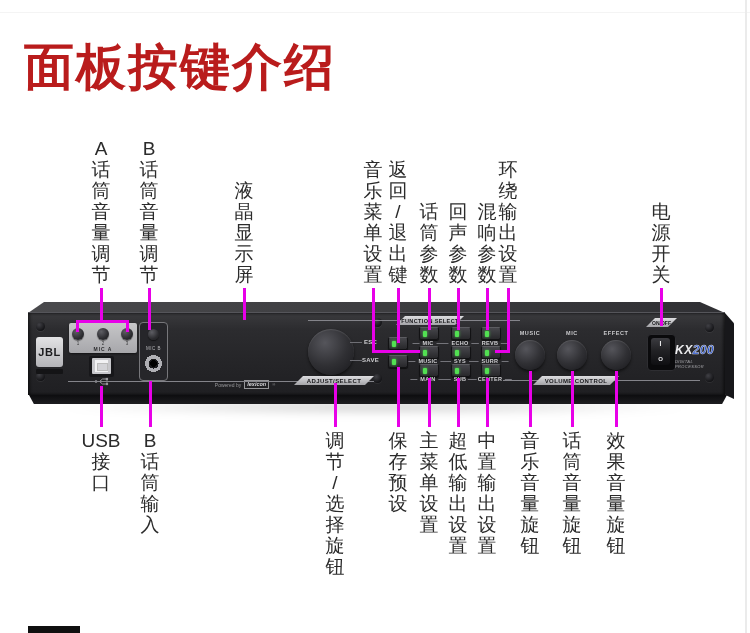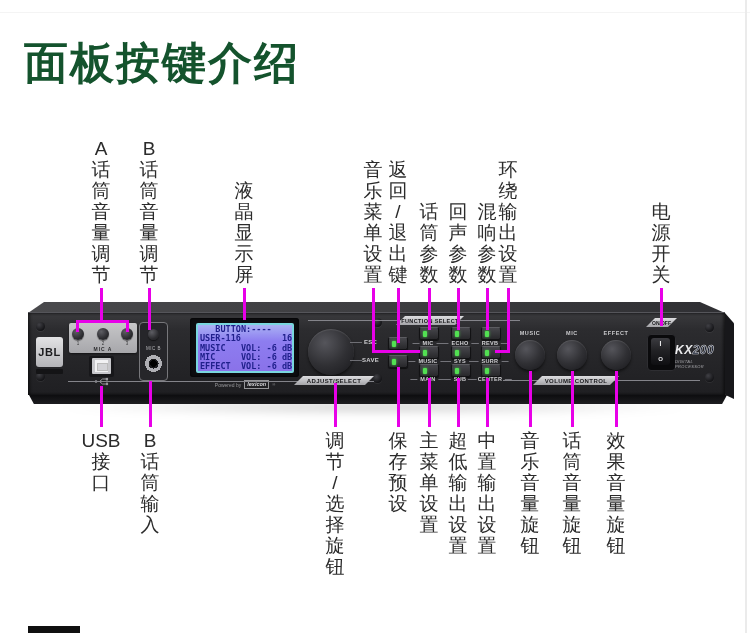--- a/index.html
+++ b/index.html
@@ -1,22 +1,22 @@
 <!DOCTYPE html>
 <html><head>
 <meta charset="utf-8">
 <style>
   html,body{margin:0;padding:0;background:#fff;}
   #stage{position:relative;width:750px;height:633px;background:#fff;overflow:hidden;
          font-family:"Liberation Sans","DejaVu Sans",sans-serif;}
   .abs{position:absolute;}
 
   
-  #page-title{position:absolute;left:24px;top:34px;font-size:44px;font-weight:800;
-              color:#14532d;letter-spacing:2px;}
+  #page-title{position:absolute;left:24px;top:34px;font-size:50px;font-weight:800;
+              color:#b91c1c;letter-spacing:2px;}
   #page-subtitle{position:absolute;left:304px;top:71px;font-size:14px;color:#a2a2a2;letter-spacing:1px;}
   .faint-top{position:absolute;left:0;top:12px;width:750px;height:1px;background:#f4f4f4;}
   .faint-right{position:absolute;left:745px;top:0;width:2px;height:633px;background:#ebebeb;}
 
   
   .vlabel{position:absolute;width:24px;display:flex;flex-direction:column;align-items:center;
           font-size:19px;color:#2b2b2b;z-index:6;}
   .vu{display:block;line-height:21px;white-space:nowrap;text-align:center;}
   .line{position:absolute;background:#e800e8;z-index:5;}
 
@@ -107,21 +107,21 @@
   .sw-outer{position:absolute;left:647px;top:334px;width:27px;height:35px;background:#0a0a0c;
             border-radius:4px;border:1px solid #2e2e32;}
   .sw-rocker{position:absolute;left:3px;top:3px;width:19px;height:27px;border-radius:3px;
              background:linear-gradient(180deg,#3b3b40 0%,#222225 45%,#0f0f12 100%);
              display:flex;flex-direction:column;align-items:center;justify-content:space-between;
              padding:2px 0;box-sizing:border-box;}
   .sw-i{font-size:7px;line-height:7px;color:#e9e9eb;font-weight:bold;}
   .sw-o{font-size:6px;line-height:7px;color:#e9e9eb;font-weight:bold;}
   .model{position:absolute;left:675px;top:340px;width:46px;text-align:left;font-style:italic;}
   .model .kx{font-size:12px;font-weight:900;color:#ececee;letter-spacing:.5px;}
-  .model .num{font-size:12px;font-weight:900;color:#0f172a;-webkit-text-stroke:.6px #d3d3d6;letter-spacing:.5px;}
+  .model .num{font-size:12px;font-weight:900;color:#1d4ed8;-webkit-text-stroke:.6px #d3d3d6;letter-spacing:.5px;}
   .model .sub{font-size:4px;color:#a9a9ad;letter-spacing:.4px;font-style:italic;margin-top:1px;}
 
   .next-block{position:absolute;left:28px;top:626px;width:52px;height:7px;background:#101010;}
 </style>
 </head>
 <body>
 
 <div id="stage">
   <div class="faint-top"></div>
   <div class="faint-right"></div>
@@ -261,29 +261,20 @@
     <circle cx="26" cy="14" r="2.4" fill="#9a9a9e"></circle>
     <polygon points="25,6.6 30.5,9 25,11.4" fill="#9a9a9e"></polygon>
   </svg>
 
   <div class="micB">
     <div class="sknob" style="left:8px;top:6px;width:11px;height:11px"></div>
     <div class="micB-label">MIC B</div>
     <div class="jack"></div>
   </div>
 
-  <div class="lcd-bezel">
-    <div class="lcd-screen">
-      <div class="lcd-row">   BUTTON:----</div>
-      <div class="lcd-row">USER-116        16</div>
-      <div class="lcd-row">MUSIC   VOL: -6 dB</div>
-      <div class="lcd-row">MIC     VOL: -6 dB</div>
-      <div class="lcd-row">EFFECT  VOL: -6 dB</div>
-    </div>
-  </div>
   <div class="powered">
     <span class="pfx">Powered by</span>
     <span class="lex">lexicon</span>
     <span class="reg">®</span>
   </div>
 
   <div class="groove" style="left:308px;top:320px;width:212px"></div>
   <div class="badge" style="left:396px;top:316px;width:68px;height:9px;font-size:5.5px;letter-spacing:.4px">FUNCTION SELECT</div>
   <div class="groove" style="left:68px;top:381px;width:306px"></div>
   <div class="badge" style="left:294px;top:376px;width:80px;height:9px;font-size:6px;letter-spacing:.4px">ADJUST/SELECT</div>

